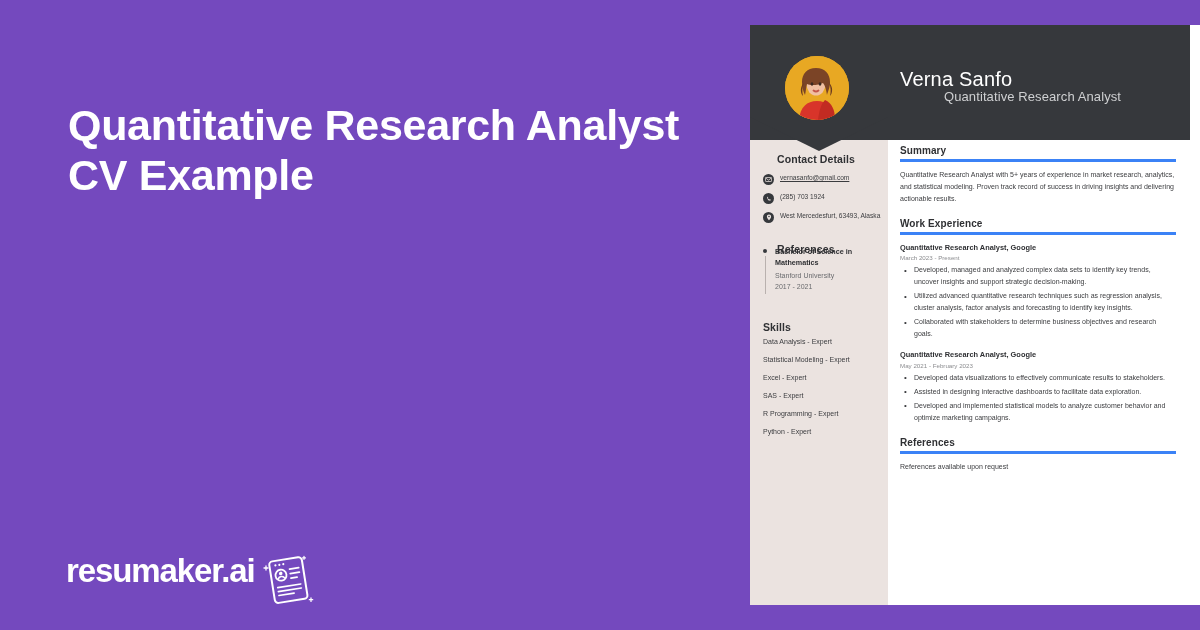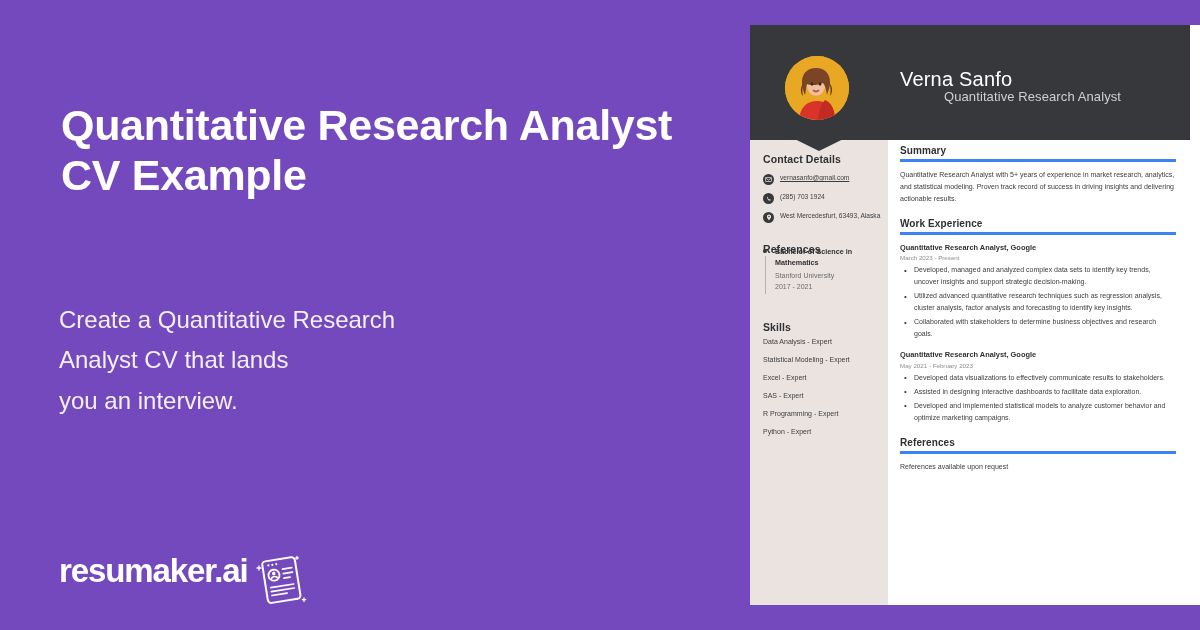--- a/index.html
+++ b/index.html
@@ -5,21 +5,21 @@
   * { margin:0; padding:0; box-sizing:border-box; }
   html,body { width:1200px; height:630px; }
   body {
     background:#7449be;
     font-family:"Liberation Sans", sans-serif;
     position:relative;
     overflow:hidden;
   }
 
   
-  .promo { position:absolute; left:5px; top:0; width:750px; height:630px; }
+  .promo { position:absolute; left:12px; top:0; width:750px; height:630px; }
 
   .promo-title {
     position:absolute; left:56px; top:100px; width:640px;
     color:#ffffff; font-size:43px; font-weight:bold;
     line-height:1.17; letter-spacing:-0.3px;
   }
   .promo-sub {
     position:absolute; left:54px; top:300px; width:470px;
     color:#f4f0fa; font-size:24px; font-weight:normal; line-height:1.68;
   }
@@ -57,21 +57,21 @@
     position:absolute; left:150px; top:43px;
     color:#ffffff; font-size:20px; font-weight:normal; letter-spacing:0.2px;
   }
   .cv-role {
     position:absolute; left:150px; top:64px;
     color:#cfd0d2; font-size:13px; letter-spacing:0.1px;margin-left:44px;
   }
 
   
   .side-h {
-    position:absolute; left:13px; color:#2f3033;
+    position:absolute; left:27px; color:#2f3033;
     font-size:10.5px; font-weight:bold; letter-spacing:0.1px;
   }
   .side-h.contact { top:128px; }
   .side-h.education { top:218px; }
   .side-h.skills { top:296px; }
 
   .contact-list { position:absolute; left:13px; top:148px; width:120px; }
   .c-row { display:flex; align-items:flex-start; margin-bottom:7px; }
   .c-ico {
     width:11px; height:11px; border-radius:50%; background:#36383c;
@@ -117,25 +117,20 @@
     content:"•"; position:absolute; left:4px; top:-0.5px; font-size:8px; color:#3b3c3f;
   }
 </style>
 </head>
 <body>
 
 <div class="promo">
 
   <div class="promo-title">Quantitative Research Analyst CV Example</div>
 
-  <div class="promo-sub">
-    <span class="ln">Create a Quantitative Research</span>
-    <span class="ln">Analyst CV that lands</span>
-    <span class="ln">you an interview.</span>
-  </div>
 
   <div class="logo">
     <span class="logo-word">resumaker.ai</span>
     <svg class="logo-mark" viewBox="0 0 62 58">
       <g transform="rotate(-9 31 29)">
         <rect x="14" y="7" width="33" height="42" rx="3.5" fill="none" stroke="#ffffff" stroke-width="2"></rect>
         <circle cx="24" cy="22" r="5.5" fill="none" stroke="#ffffff" stroke-width="1.8"></circle>
         <circle cx="24" cy="20.2" r="1.8" fill="#ffffff"></circle>
         <path d="M20.6 25.8a3.6 3.6 0 0 1 6.8 0" fill="none" stroke="#ffffff" stroke-width="1.5"></path>
         <rect x="32.5" y="16.5" width="11" height="1.8" rx="0.9" fill="#ffffff"></rect>

